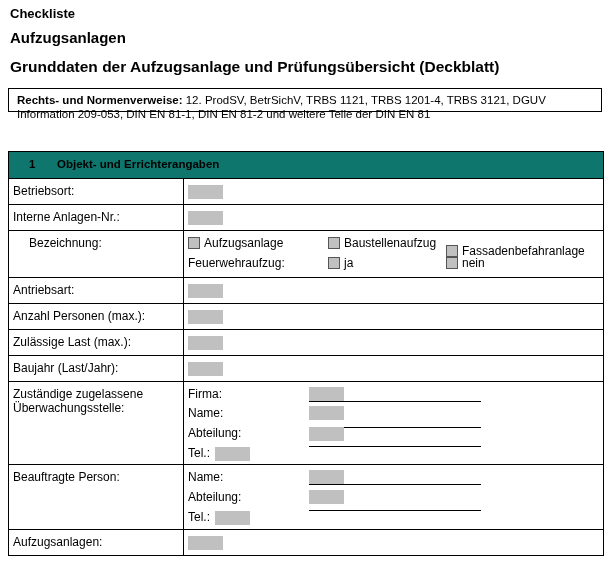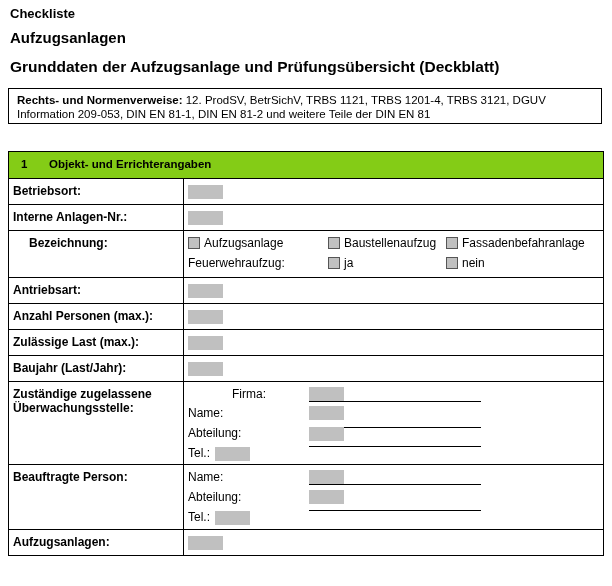--- a/index.html
+++ b/index.html
@@ -4,33 +4,33 @@
 <style>
   * { box-sizing: border-box; margin: 0; padding: 0; }
   html, body { width: 612px; height: 586px; background: #ffffff; overflow: hidden; }
   body { font-family: "Liberation Sans", sans-serif; color: #000; position: relative; }
 
   .doc-title-small { position: absolute; left: 10px; top: 6px; font-size: 13px; font-weight: bold; }
   .doc-title-main { position: absolute; left: 10px; top: 29px; font-size: 15px; font-weight: bold; }
   .doc-subtitle { position: absolute; left: 10px; top: 58px; font-size: 15.5px; font-weight: bold; }
 
   .refs-box {
-    position: absolute; left: 8px; top: 88px; width: 594px; height: 36px;
+    position: absolute; left: 8px; top: 88px; width: 594px; height: 24px;
     border: 1px solid #000; padding: 4px 8px; font-size: 11.5px; line-height: 14px;
   }
   .refs-box b { font-weight: bold; }
 
   .form-table {
     position: absolute; left: 8px; top: 151px; width: 596px;
     border-collapse: collapse; font-size: 12px;
   }
   .form-table td { border: 1px solid #000; vertical-align: top; }
-  .section-head td { background: #84cc16; height: 27px; padding: 6px 12px; font-weight: bold; font-size: 11.5px; }
+  .section-head td { background: #0f766e; height: 27px; padding: 6px 20px; font-weight: bold; font-size: 11.5px; }
   .section-head .num { display: inline-block; width: 28px; }
-  .lbl { width: 175px; padding: 5px 4px; font-weight: bold; }
+  .lbl { width: 175px; padding: 5px 4px; }
   .val { padding: 5px 4px; position: relative; }
   .row26 td { height: 26px; }
 
   .field {
     display: inline-block; width: 35px; height: 14px; background: #c0c0c0; vertical-align: middle;
   }
   .cb {
     display: inline-block; width: 12px; height: 12px; background: #c0c0c0;
     border: 1px solid #555; vertical-align: -2px; margin-right: 4px;
   }
@@ -69,21 +69,21 @@
   </tr>
   <tr>
     <td class="lbl" style="height:47px;padding-left:20px;">Bezeichnung:</td>
     <td class="val" style="height:47px;">
       <span class="cb-line" style="left:4px; top:5px;">
         <span class="cb"></span><span>Aufzugsanlage</span>
       </span>
       <span class="cb-line" style="left:144px; top:5px;">
         <span class="cb"></span><span>Baustellenaufzug</span>
       </span>
-      <span class="cb-line" style="left:262px; top:5px;">
+      <span class="cb-line" style="left:262px; top:13px;">
         <span class="cb"></span><span>Fassadenbefahranlage</span>
       </span>
       <span class="cb-line" style="left:4px; top:25px;">Feuerwehraufzug:</span>
       <span class="cb-line" style="left:144px; top:25px;">
         <span class="cb"></span><span>ja</span>
       </span>
       <span class="cb-line" style="left:262px; top:25px;">
         <span class="cb"></span><span>nein</span>
       </span>
     </td>
@@ -101,21 +101,21 @@
     <td class="val"><span class="field"></span></td>
   </tr>
   <tr class="row26">
     <td class="lbl">Baujahr (Last/Jahr):</td>
     <td class="val"><span class="field"></span></td>
   </tr>
 
   <tr>
     <td class="lbl" style="height:83px; line-height:14px;">Zuständige zugelassene Überwachungsstelle:</td>
     <td class="val" style="height:83px;">
-      <span class="sub-row" style="top:5px;margin-left:44px;">Firma:</span>
+      <span class="sub-row" style="top:5px;">Firma:</span>
       <span class="field sub-field" style="top:5px;"></span>
       <span class="uline" style="top:19px;"></span>
 
       <span class="sub-row" style="top:24px;">Name:</span>
       <span class="field sub-field" style="top:24px;"></span>
       <span class="uline" style="top:45px;"></span>
 
       <span class="sub-row" style="top:44px;">Abteilung:</span>
       <span class="field sub-field" style="top:45px;"></span>
       <span class="uline" style="top:64px;"></span>

